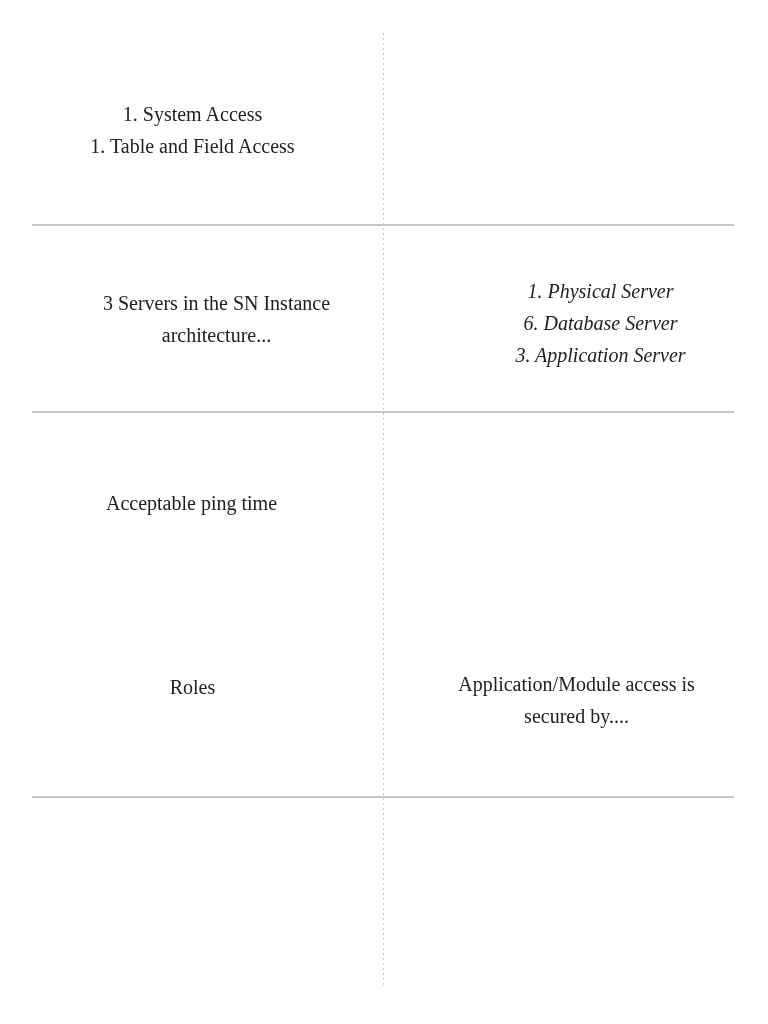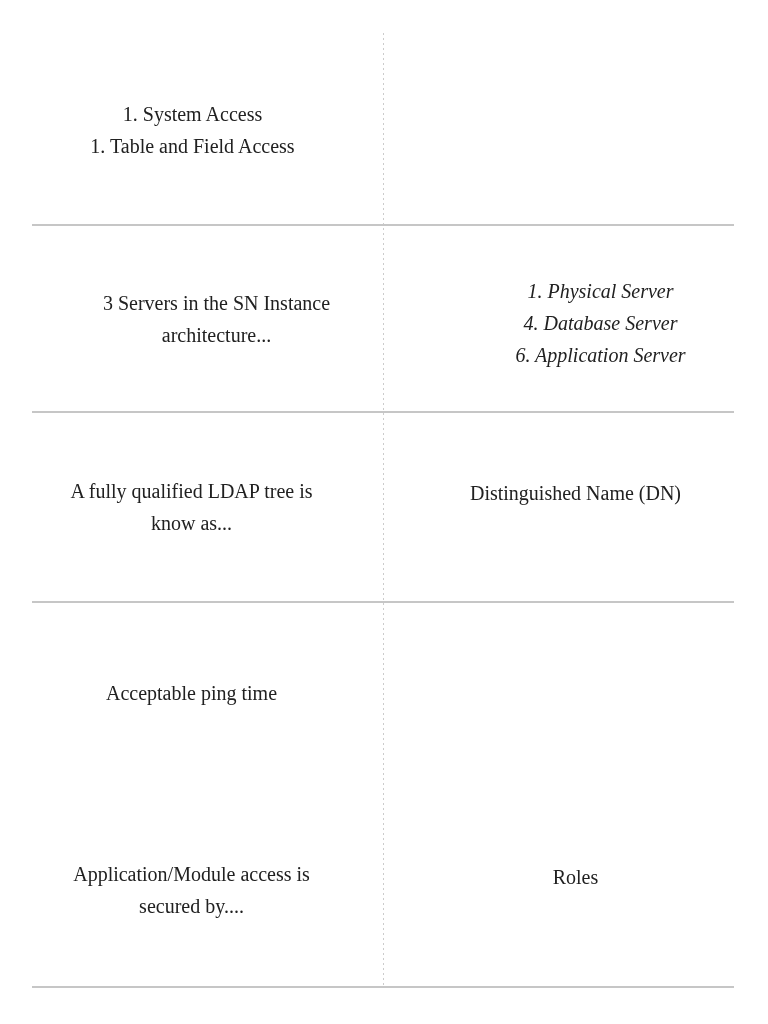--- a/index.html
+++ b/index.html
@@ -88,51 +88,40 @@
       <div class="hdivider"></div>
     </div>
 
     <div class="row row-2">
       <div class="cell cell-q">
         <div class="q-text">3 Servers in the SN Instance architecture...</div>
       </div>
       <div class="cell cell-a">
         <div class="a-block">
           <div>1. Physical Server</div>
-          <div>4. Database Server</div>
-          <div>6. Application Server</div>
+          <div>6. Database Server</div>
+          <div>3. Application Server</div>
         </div>
       </div>
       <div class="hdivider"></div>
     </div>
 
-    <div class="row row-3">
-      <div class="cell cell-q">
-        <div class="q-text">A fully qualified LDAP tree is know as...</div>
-      </div>
-      <div class="cell cell-a">
-        <div class="a-block">
-          <div>Distinguished Name (DN)</div>
-        </div>
-      </div>
-      <div class="hdivider"></div>
-    </div>
 
     <div class="row row-4">
       <div class="cell cell-q">
         <div class="q-text">Acceptable ping time</div>
       </div>
     </div>
 
     <div class="row row-5">
-      <div class="cell cell-q">
-        <div class="q-text">Application/Module access is secured by....</div>
-      </div>
       <div class="cell cell-a">
         <div class="a-block">
           <div>Roles</div>
         </div>
+      </div>
+      <div class="cell cell-q">
+        <div class="q-text">Application/Module access is secured by....</div>
       </div>
       <div class="hdivider"></div>
     </div>
 
   </div>
 </div>
 
 </body></html>

